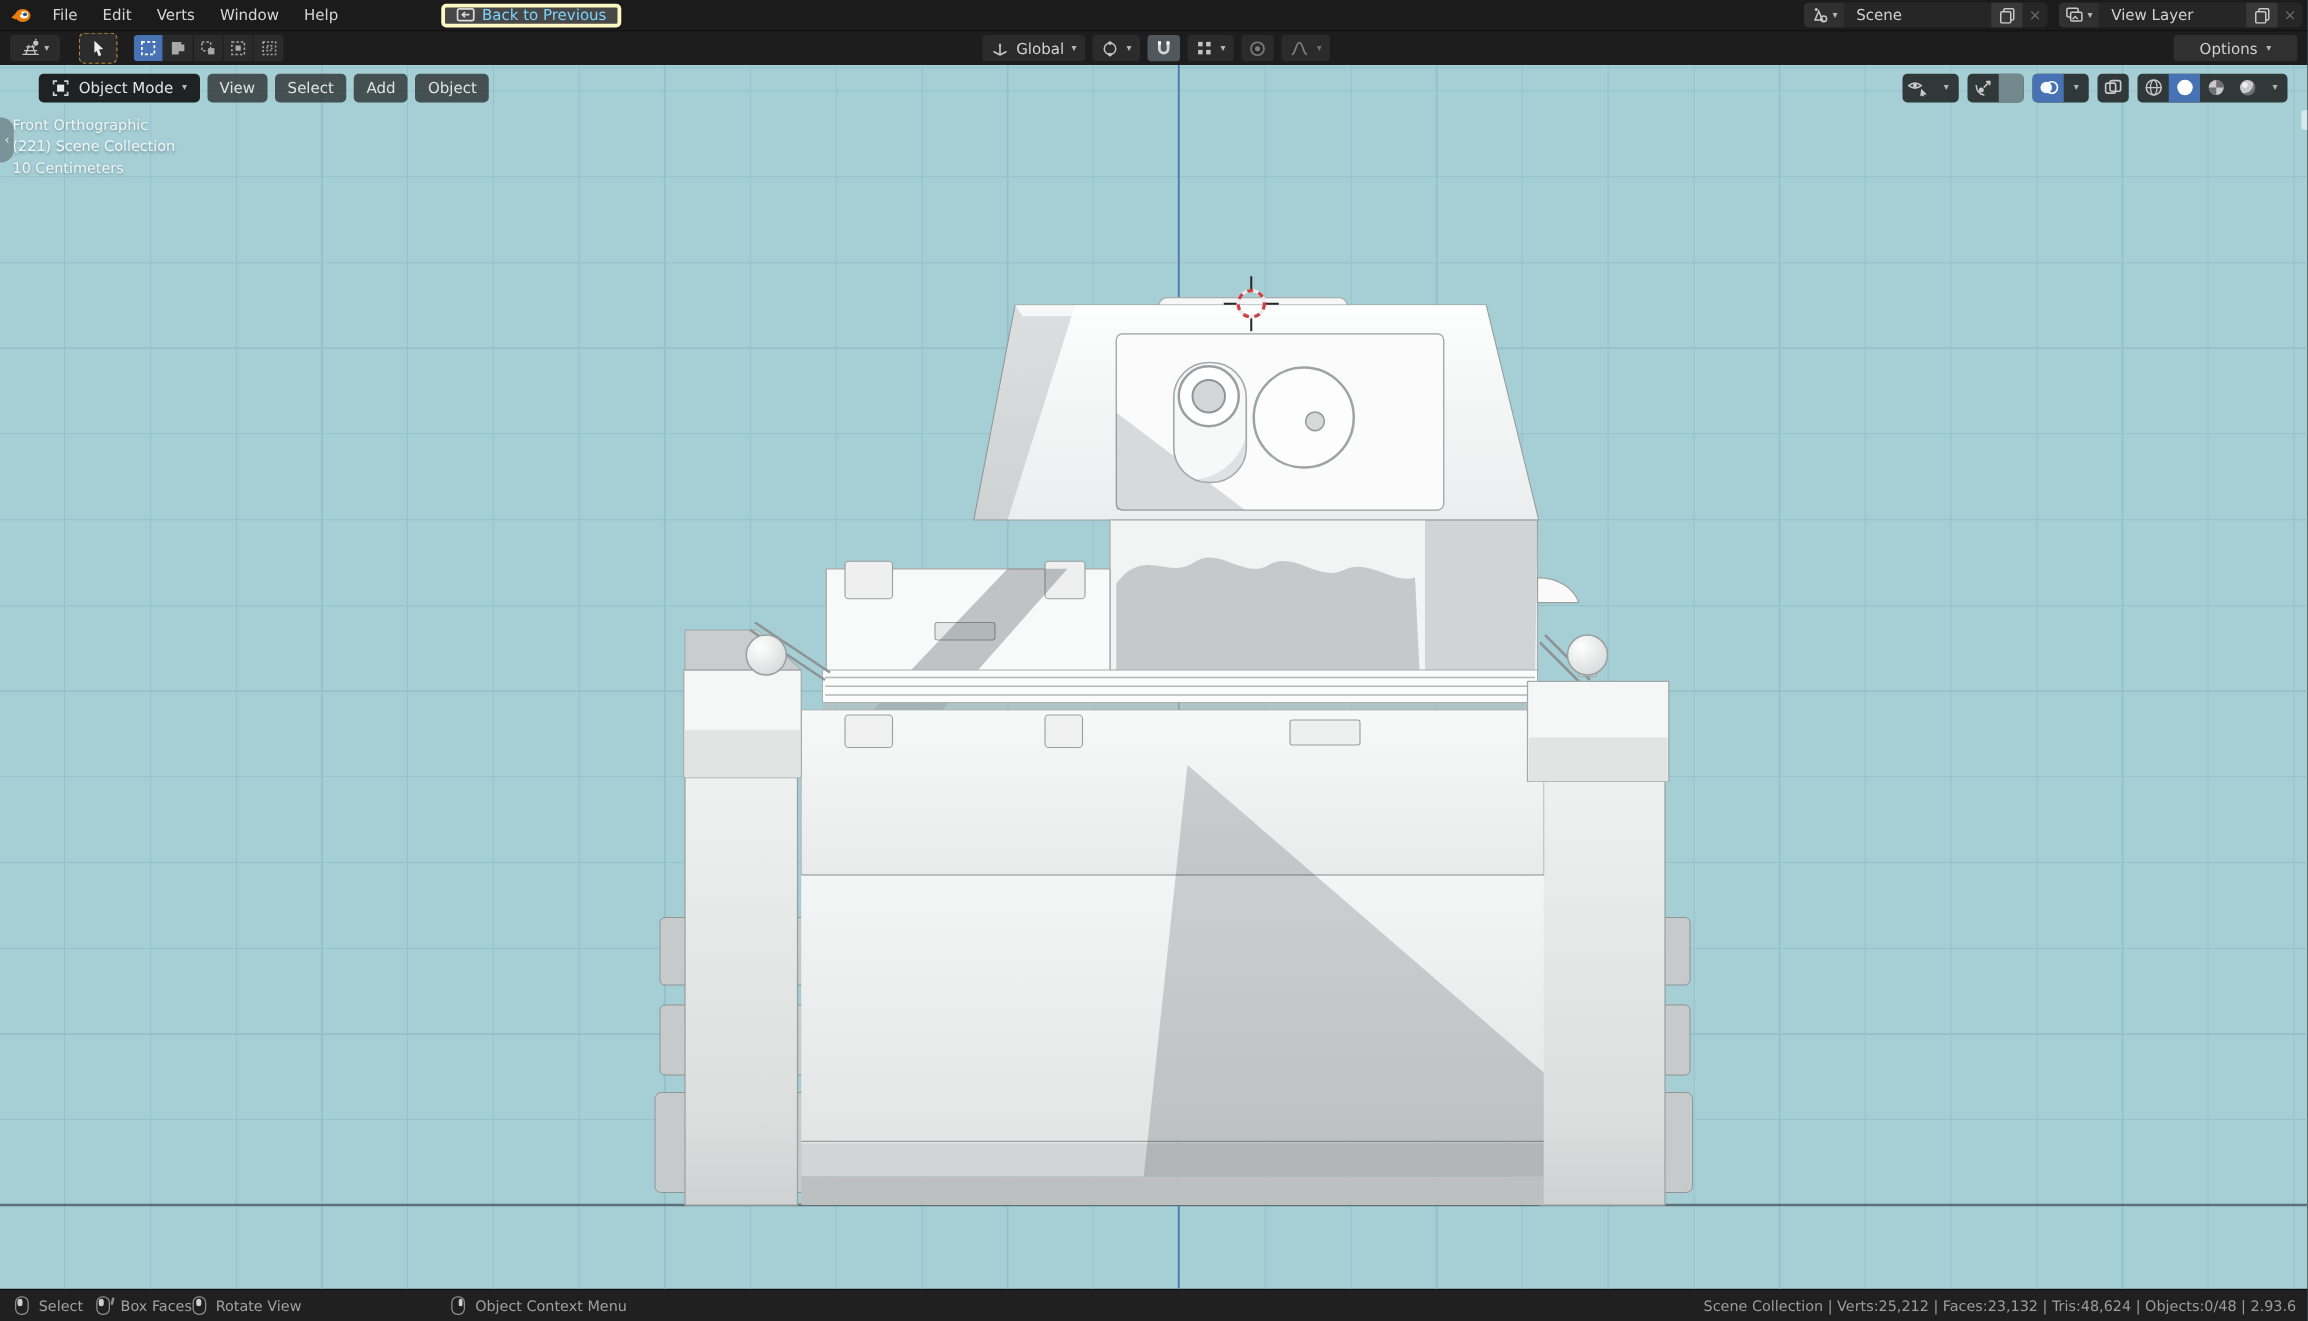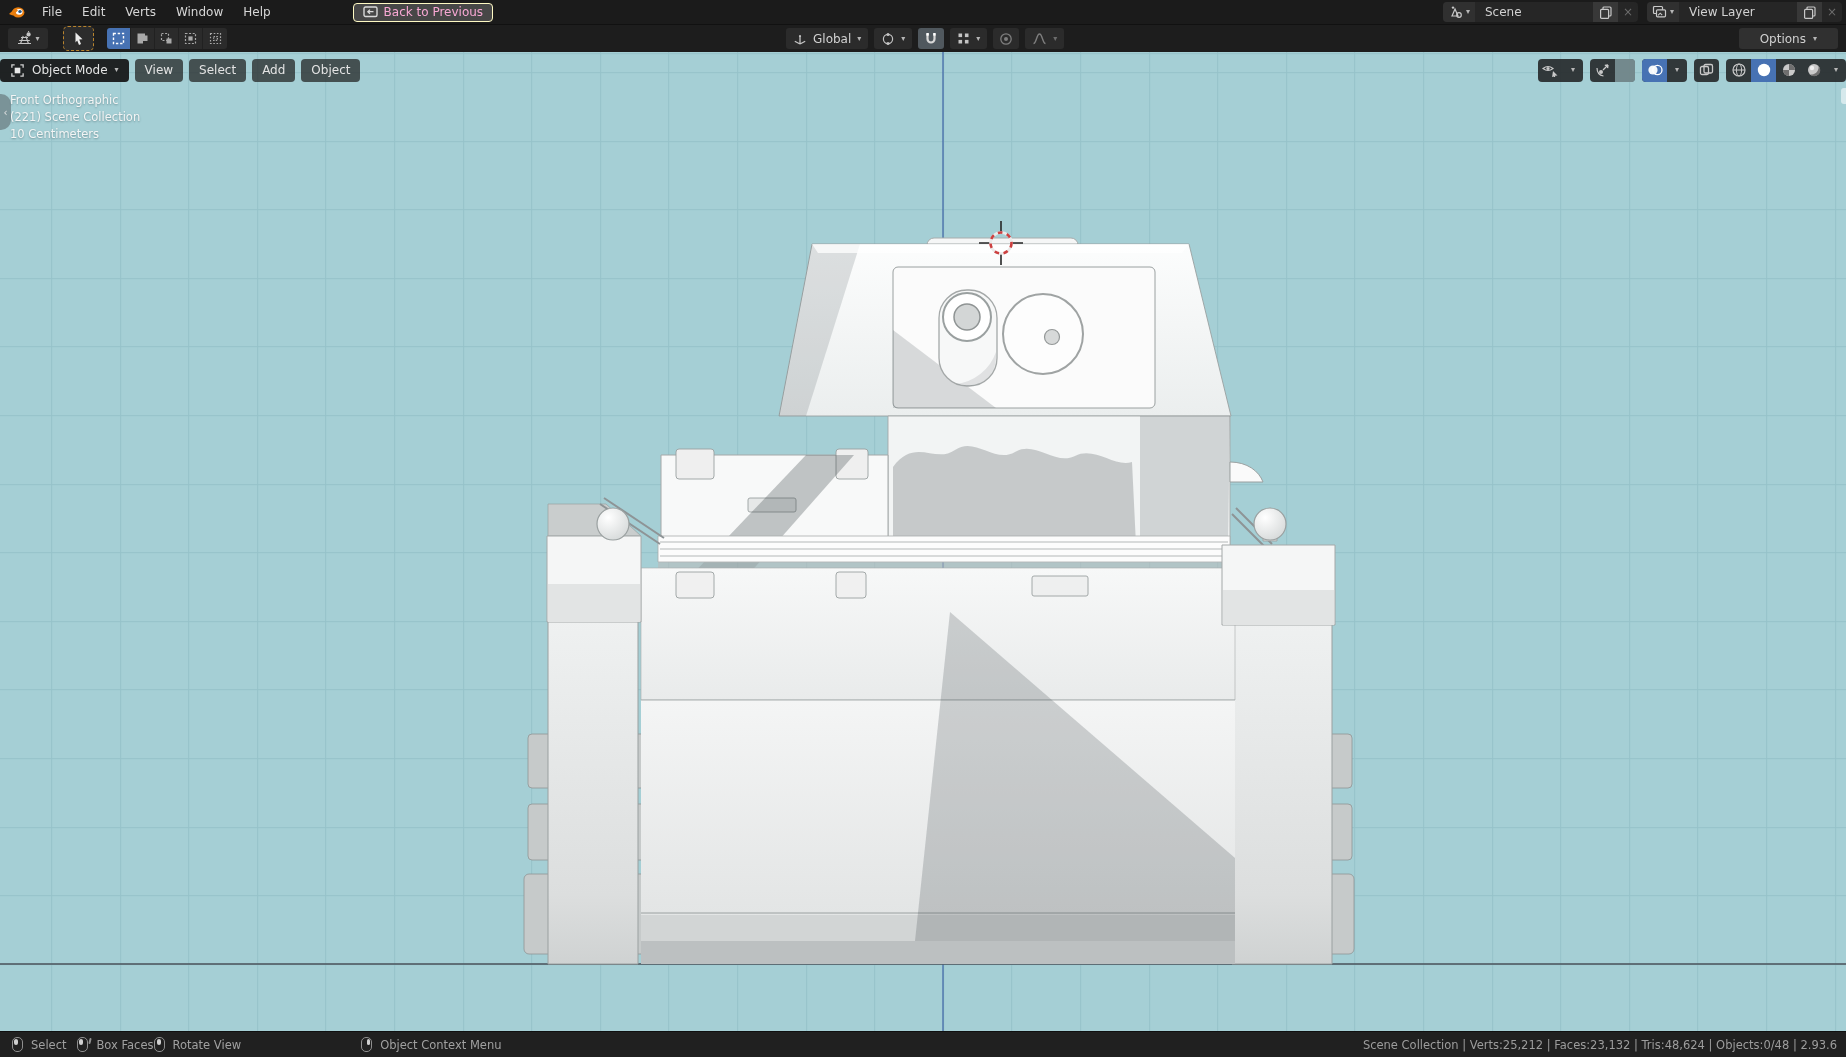--- a/index.html
+++ b/index.html
@@ -7,22 +7,22 @@
     font-family:"DejaVu Sans","Liberation Sans",sans-serif;-webkit-font-smoothing:antialiased}
   svg{display:block}
   .chev{font-size:8px;color:#b6b6b6;line-height:1}
   .chev.dim{color:#6d6d6d}
 
   
   .topbar{height:24px;background:#1b1b1b;display:flex;align-items:center;
     color:#d6d6d6;font-size:12px;position:relative}
   .logo{margin:0 7px 0 8px;display:flex}
   .menu-item{padding:0 10px;line-height:24px;border-radius:3px;cursor:default}
-  .back-btn{margin-left:72px;height:19px;background:#474747;border:1px solid #fef9c3;
-    border-radius:4px;display:flex;align-items:center;gap:6px;padding:0 9px;color:#f9a8d4}
+  .back-btn{margin-left:72px;height:19px;background:#474747;border:3px solid #fef9c3;
+    border-radius:4px;display:flex;align-items:center;gap:6px;padding:0 9px;color:#7dd3fc}
   .topbar-right{position:absolute;right:4px;top:2px;display:flex;gap:9px;align-items:center}
   .id-widget{display:flex;align-items:stretch;height:20px;background:#262626;border-radius:4px;overflow:hidden}
   .id-icon-seg{display:flex;align-items:center;gap:3px;background:#303030;padding:0 5px}
   .id-text{padding:0 10px;color:#d2d2d2;font-size:12px;min-width:118px;display:flex;align-items:center}
   .id-btn{width:25px;background:#383838;display:flex;align-items:center;justify-content:center}
   .id-x{width:20px;display:flex;align-items:center;justify-content:center;color:#6c6c6c;font-size:12px}
 
   
   .toolrow{height:28px;background:#1d1d1d;position:relative;display:flex;align-items:center;
     border-top:1px solid #111}
@@ -44,22 +44,22 @@
   .options-pill{position:absolute;right:8px;height:21px;background:#303030;border-radius:3px;
     display:flex;align-items:center;gap:7px;padding:0 21px;color:#d0d0d0;font-size:12px}
 
   
   .viewport{height:979px;position:relative;background-color:#a5cfd5;
     background-image:
       repeating-linear-gradient(to right,#95c2c9 0 1px,transparent 1px 68.6px),
       repeating-linear-gradient(to bottom,#95c2c9 0 1px,transparent 1px 68.6px);
     background-position:51.2px 20.2px}
   .vp-canvas{position:absolute;inset:0}
-  .vp-header{position:absolute;left:0;right:0;top:3px;height:30px;display:flex;
-    align-items:center;padding:0 0;gap:6px}
+  .vp-header{position:absolute;left:15px;right:0;top:3px;height:30px;display:flex;
+    align-items:center;padding:0 16px;gap:6px}
   .pill{height:23px;border-radius:4px;display:flex;align-items:center;gap:7px;padding:0 10px;
     font-size:12px;color:#e3e3e3;background:rgba(44,47,48,.8)}
   .pill.dark{background:rgba(19,20,20,.92)}
   .vp-right{margin-left:auto;display:flex;gap:7px;align-items:center}
   .btn-group{display:flex;border-radius:4px;overflow:hidden;background:rgba(33,35,36,.88)}
   .iconbtn{width:25px;height:23px;display:flex;align-items:center;justify-content:center}
   .iconbtn.active{background:#4772b3}
   .iconbtn.ghost{background:rgba(160,192,197,.6)}
   .iconbtn.narrow{width:20px}
   .overlay-text{position:absolute;left:10px;top:40px;color:#f3f5f5;font-size:11.5px;

